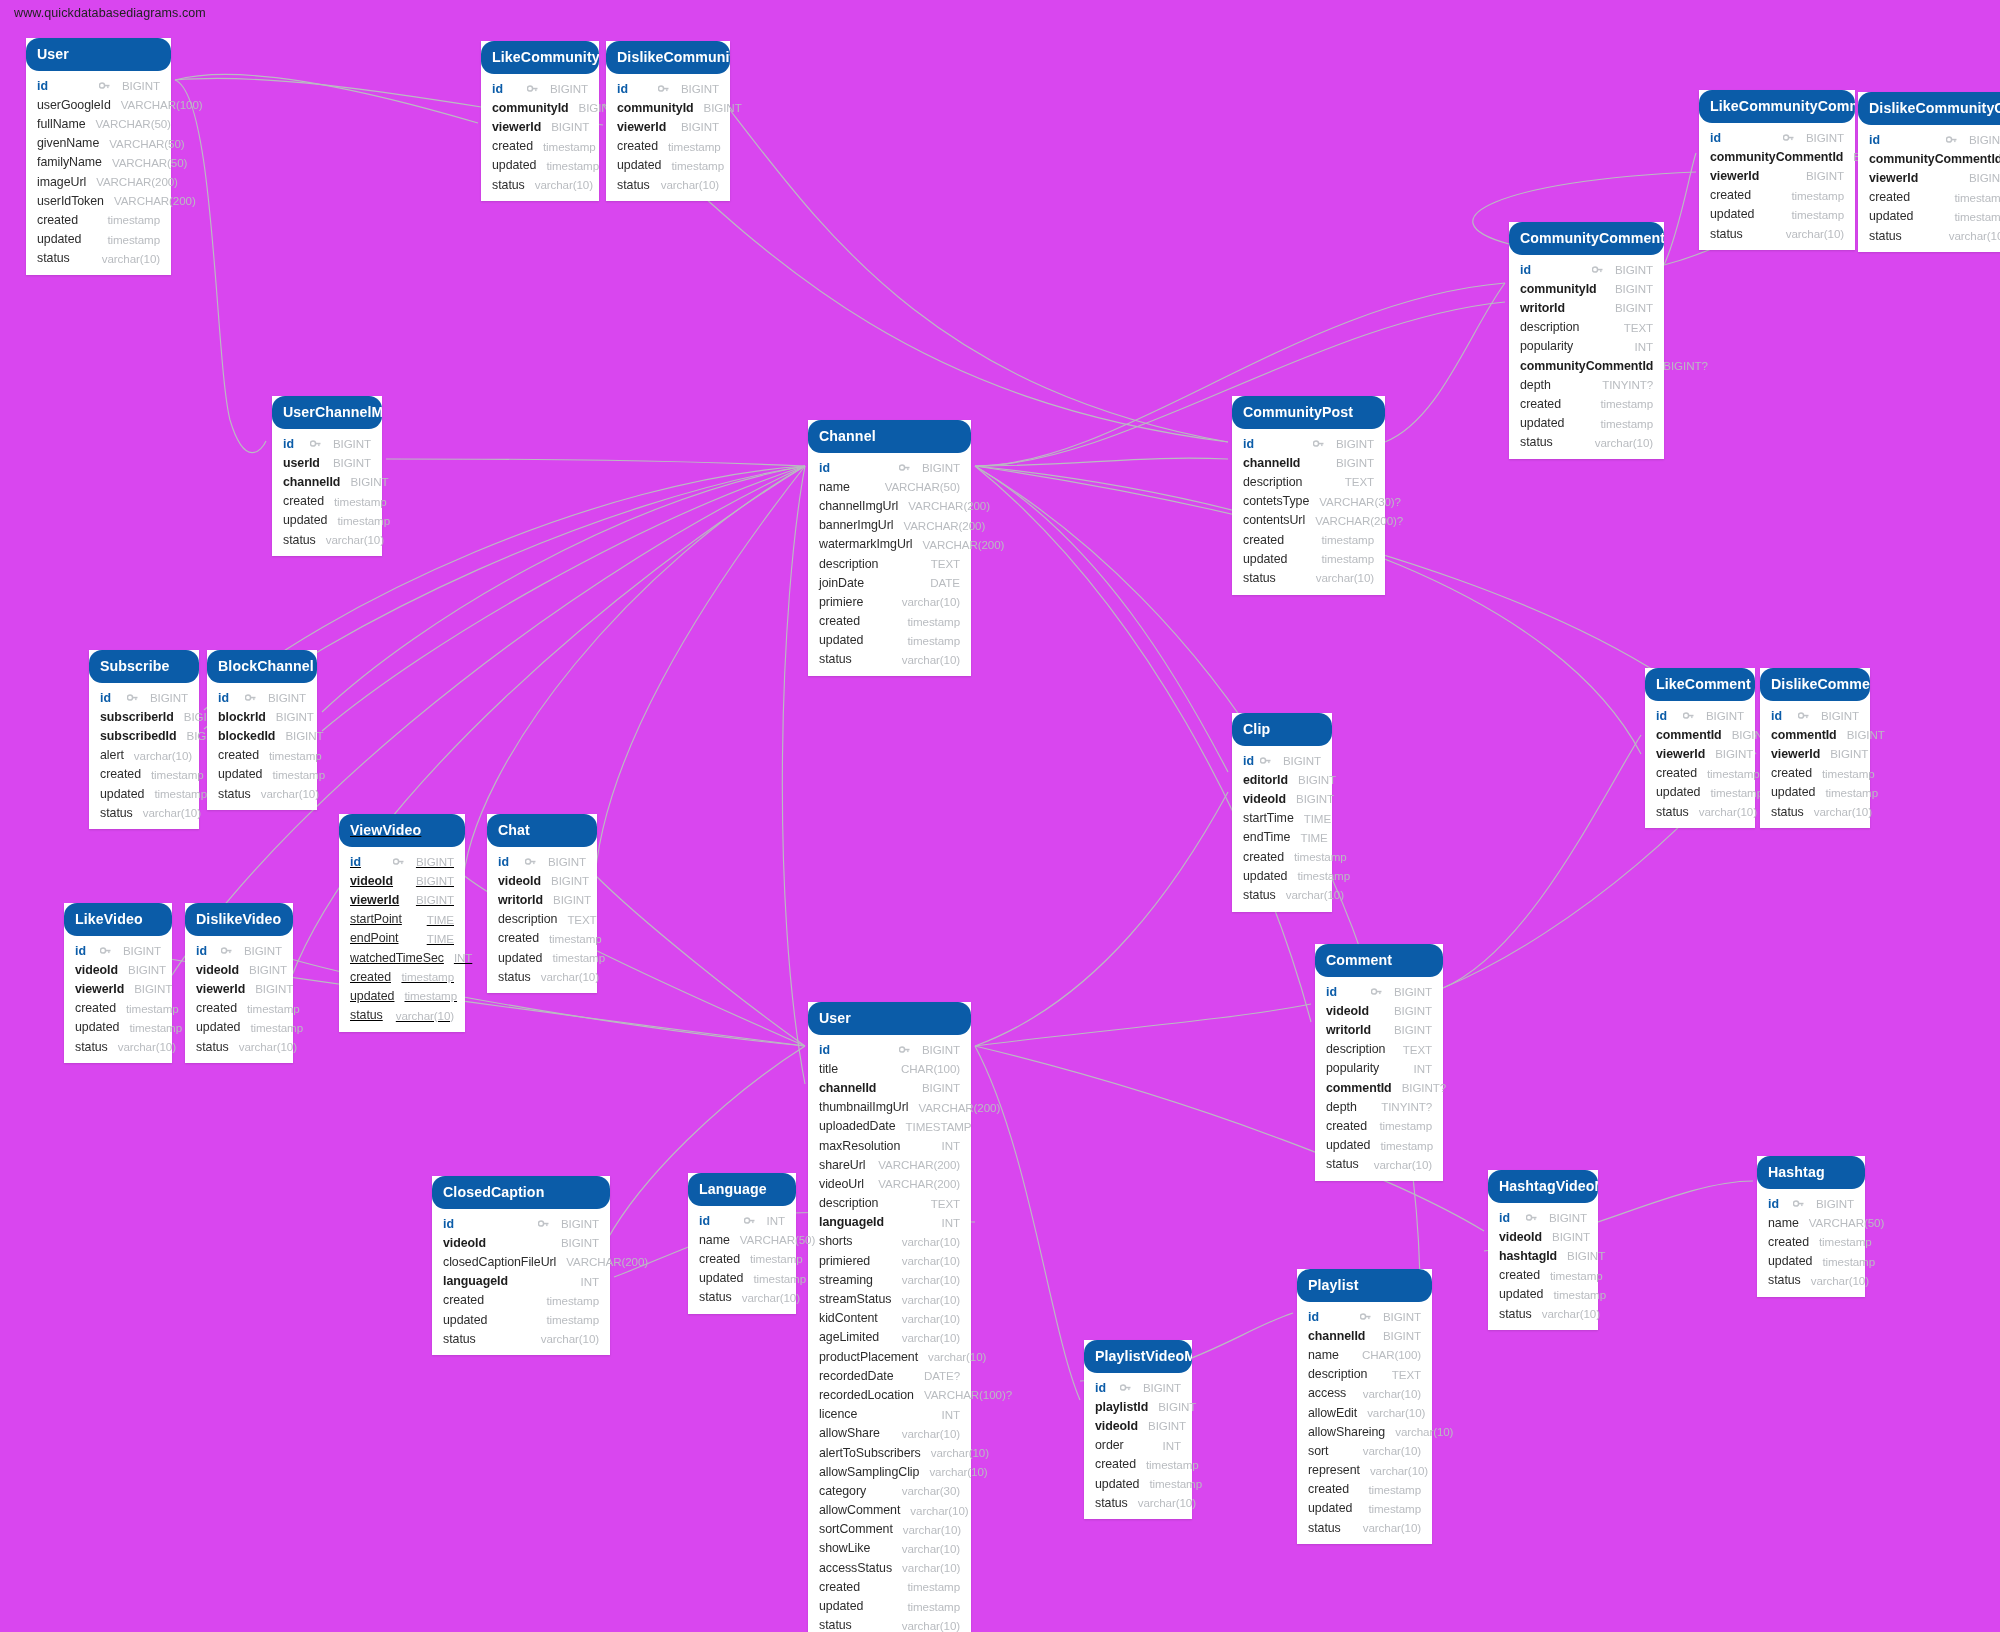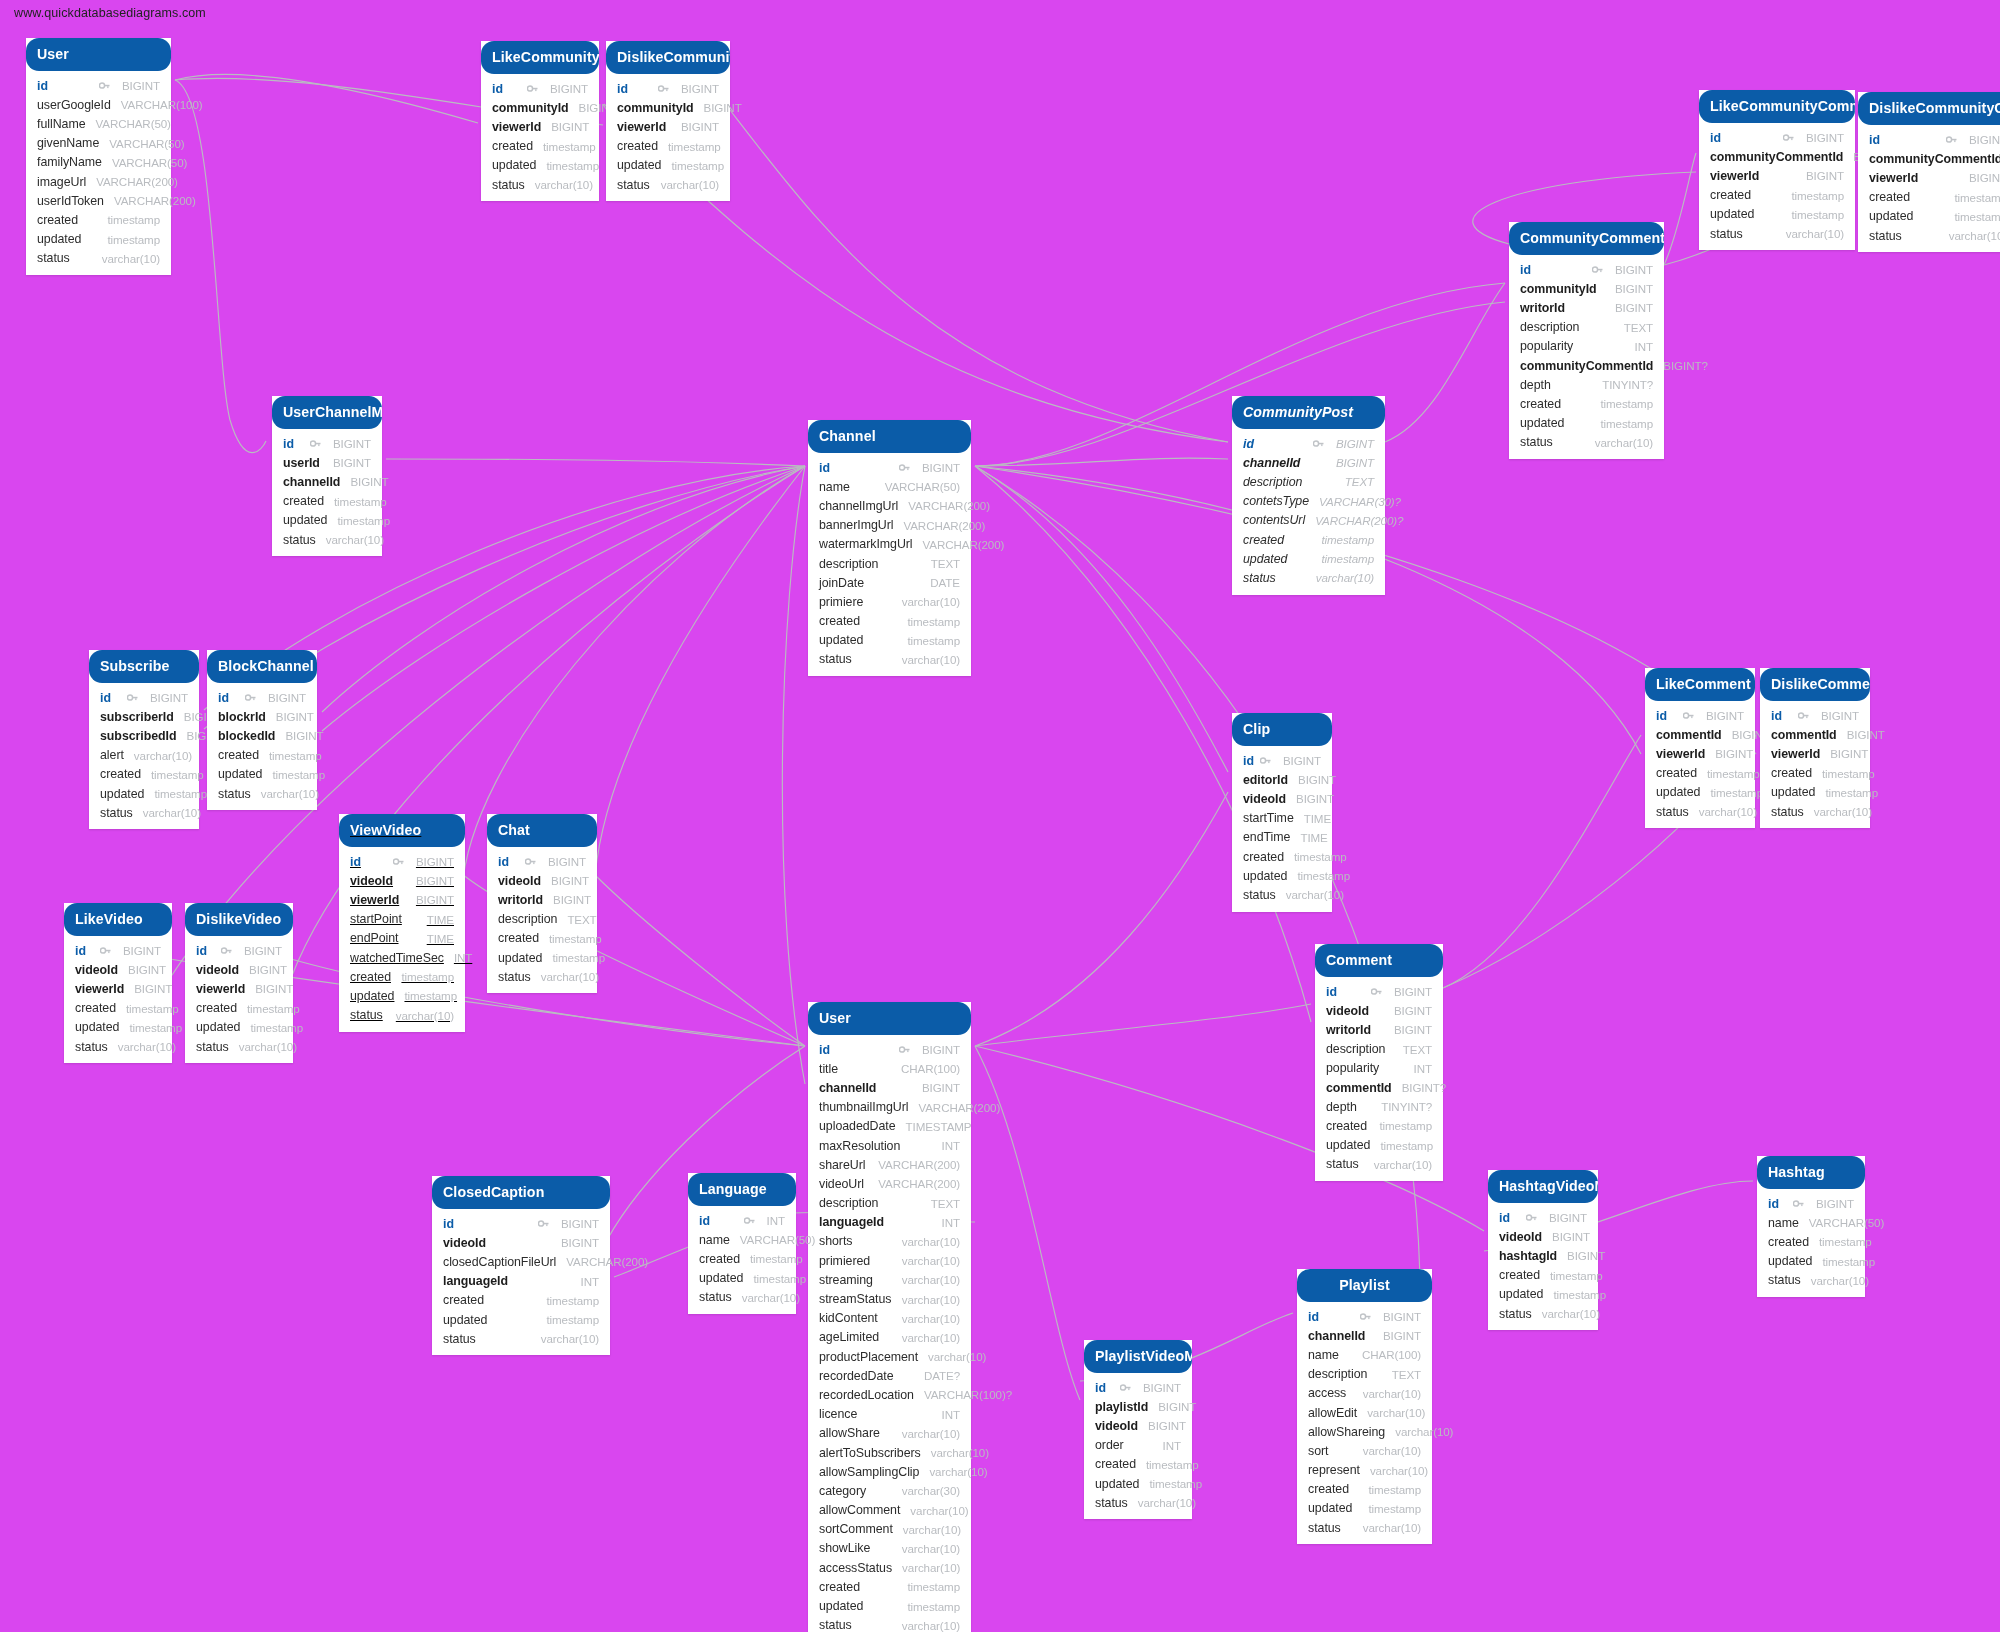--- a/index.html
+++ b/index.html
@@ -567,21 +567,21 @@
             </span>
           </div>
           <div class="row">
             <span class="col-name">status</span>
             <span class="type-wrap">
               <span class="col-type">varchar(10)</span>
             </span>
           </div>
         </div>
       </div>
-      <div class="table" style="left: 1232px; top: 396px; width: 153px; font-style: italic;">
+      <div class="table" style="left: 1232px; top: 396px; width: 153px;">
         <div class="tbl-head">CommunityPost</div>
         <div class="tbl-body">
           <div class="row">
             <span class="col-name pk">id</span>
             <span class="type-wrap">
               <svg class="key-ico" width="11" height="9" viewBox="0 0 11 9">
                 <circle cx="3" cy="4.5" r="2.6" fill="none" stroke="#9aa0a6" stroke-width="1.5"></circle>
                 <rect x="5" y="3.8" width="5.5" height="1.5" fill="#9aa0a6"></rect>
                 <rect x="8.2" y="5.1" width="1.3" height="2" fill="#9aa0a6"></rect>
               </svg>
@@ -1433,21 +1433,21 @@
             </span>
           </div>
           <div class="row">
             <span class="col-name">status</span>
             <span class="type-wrap">
               <span class="col-type">varchar(10)</span>
             </span>
           </div>
         </div>
       </div>
-      <div class="table" style="left: 1297px; top: 1269px; width: 135px; text-align: center;">
+      <div class="table" style="left: 1297px; top: 1269px; width: 135px;">
         <div class="tbl-head">Playlist</div>
         <div class="tbl-body">
           <div class="row">
             <span class="col-name pk">id</span>
             <span class="type-wrap">
               <svg class="key-ico" width="11" height="9" viewBox="0 0 11 9">
                 <circle cx="3" cy="4.5" r="2.6" fill="none" stroke="#9aa0a6" stroke-width="1.5"></circle>
                 <rect x="5" y="3.8" width="5.5" height="1.5" fill="#9aa0a6"></rect>
                 <rect x="8.2" y="5.1" width="1.3" height="2" fill="#9aa0a6"></rect>
               </svg>

